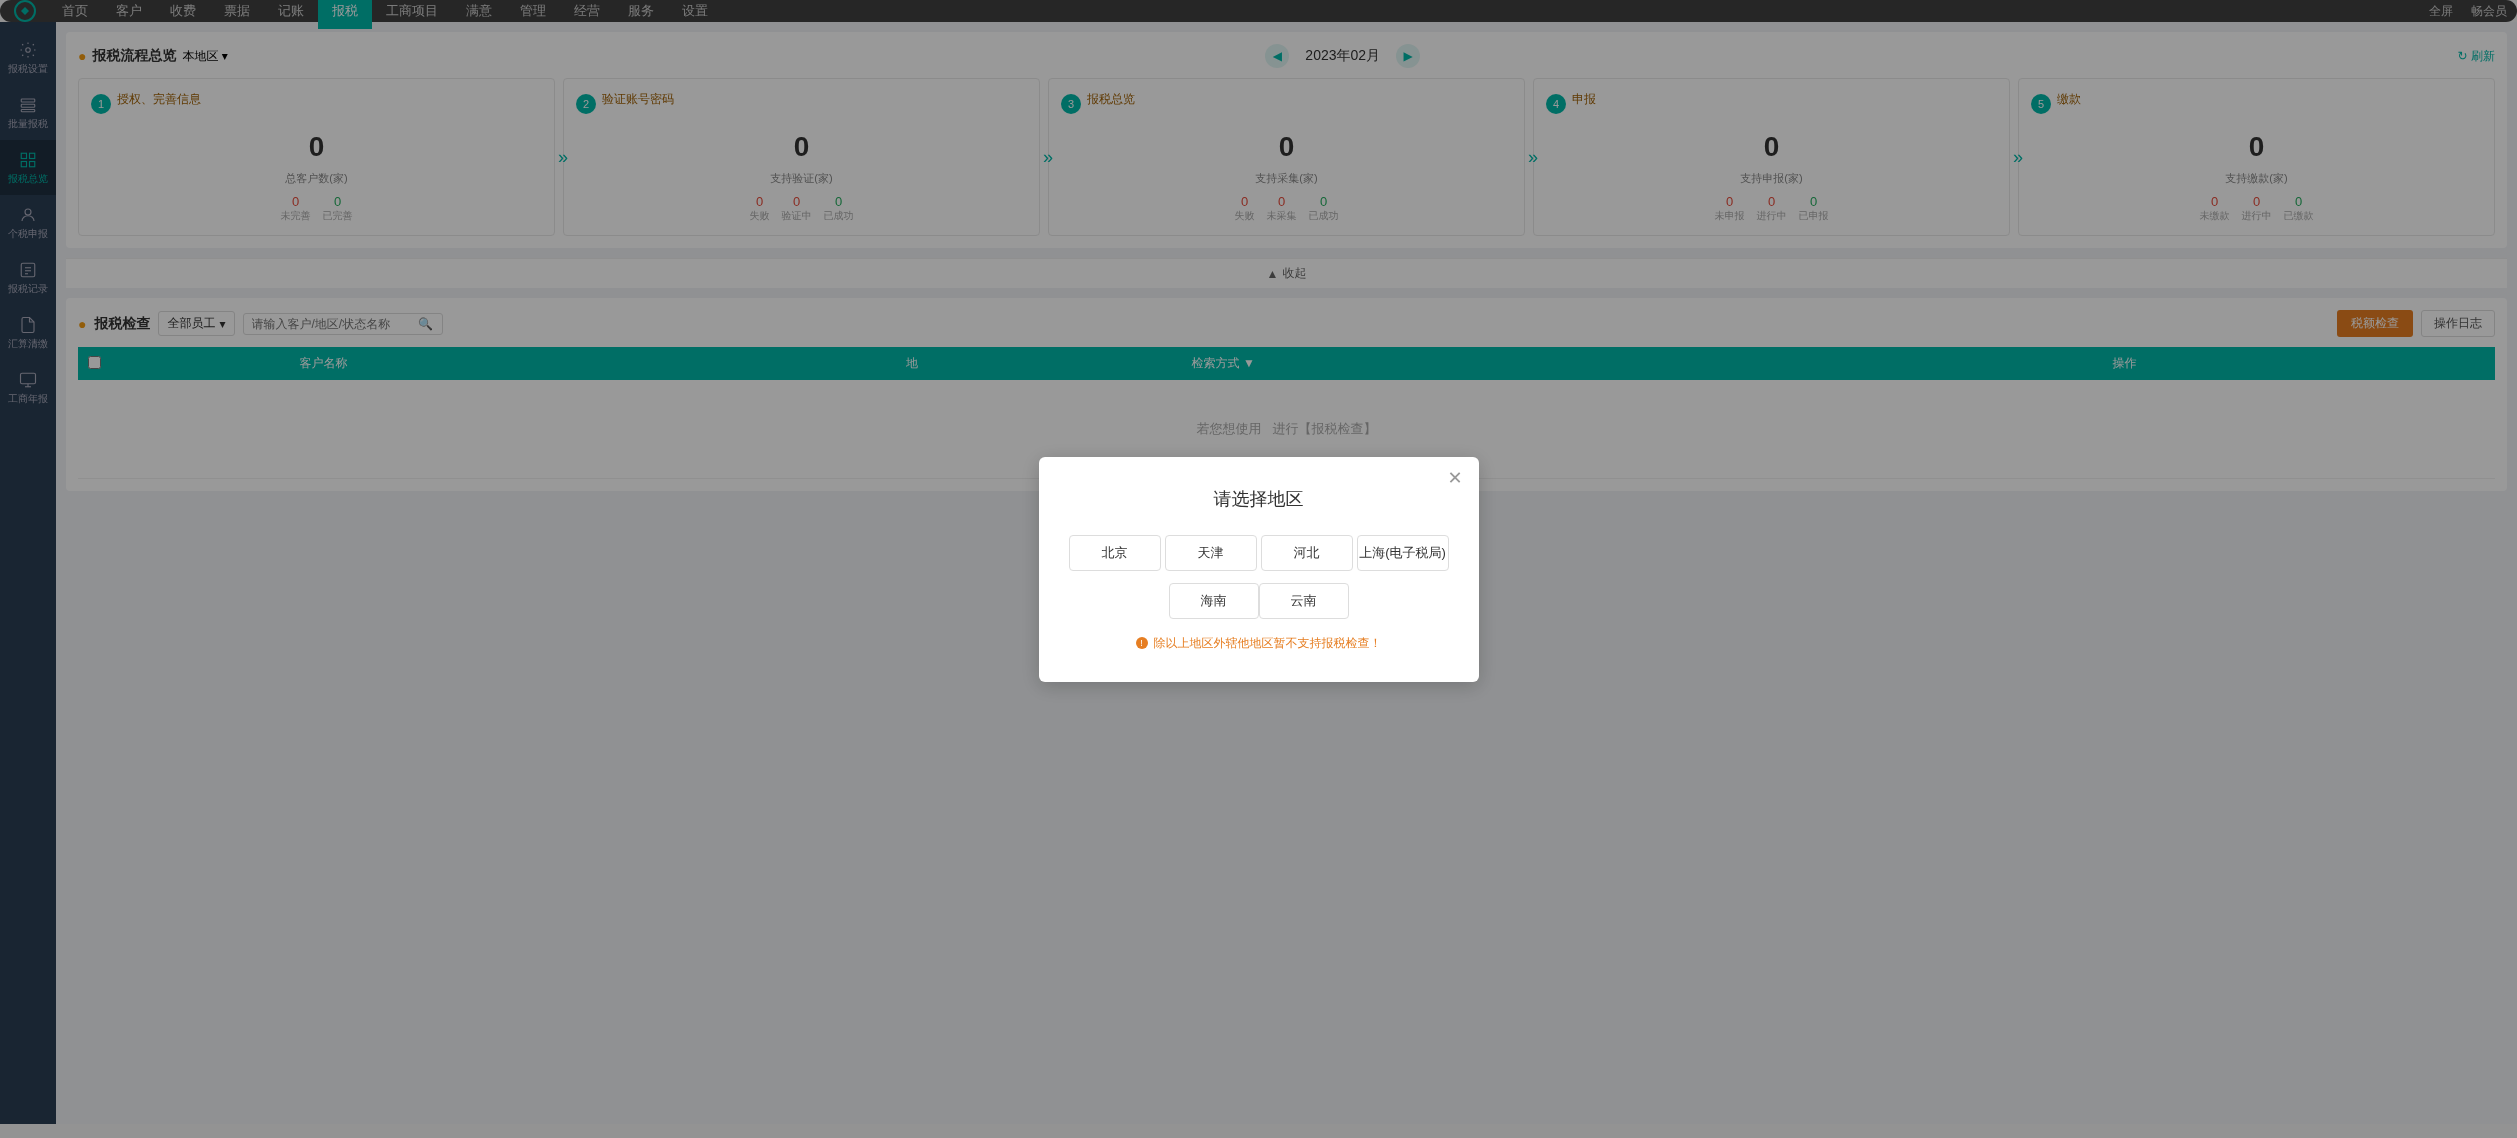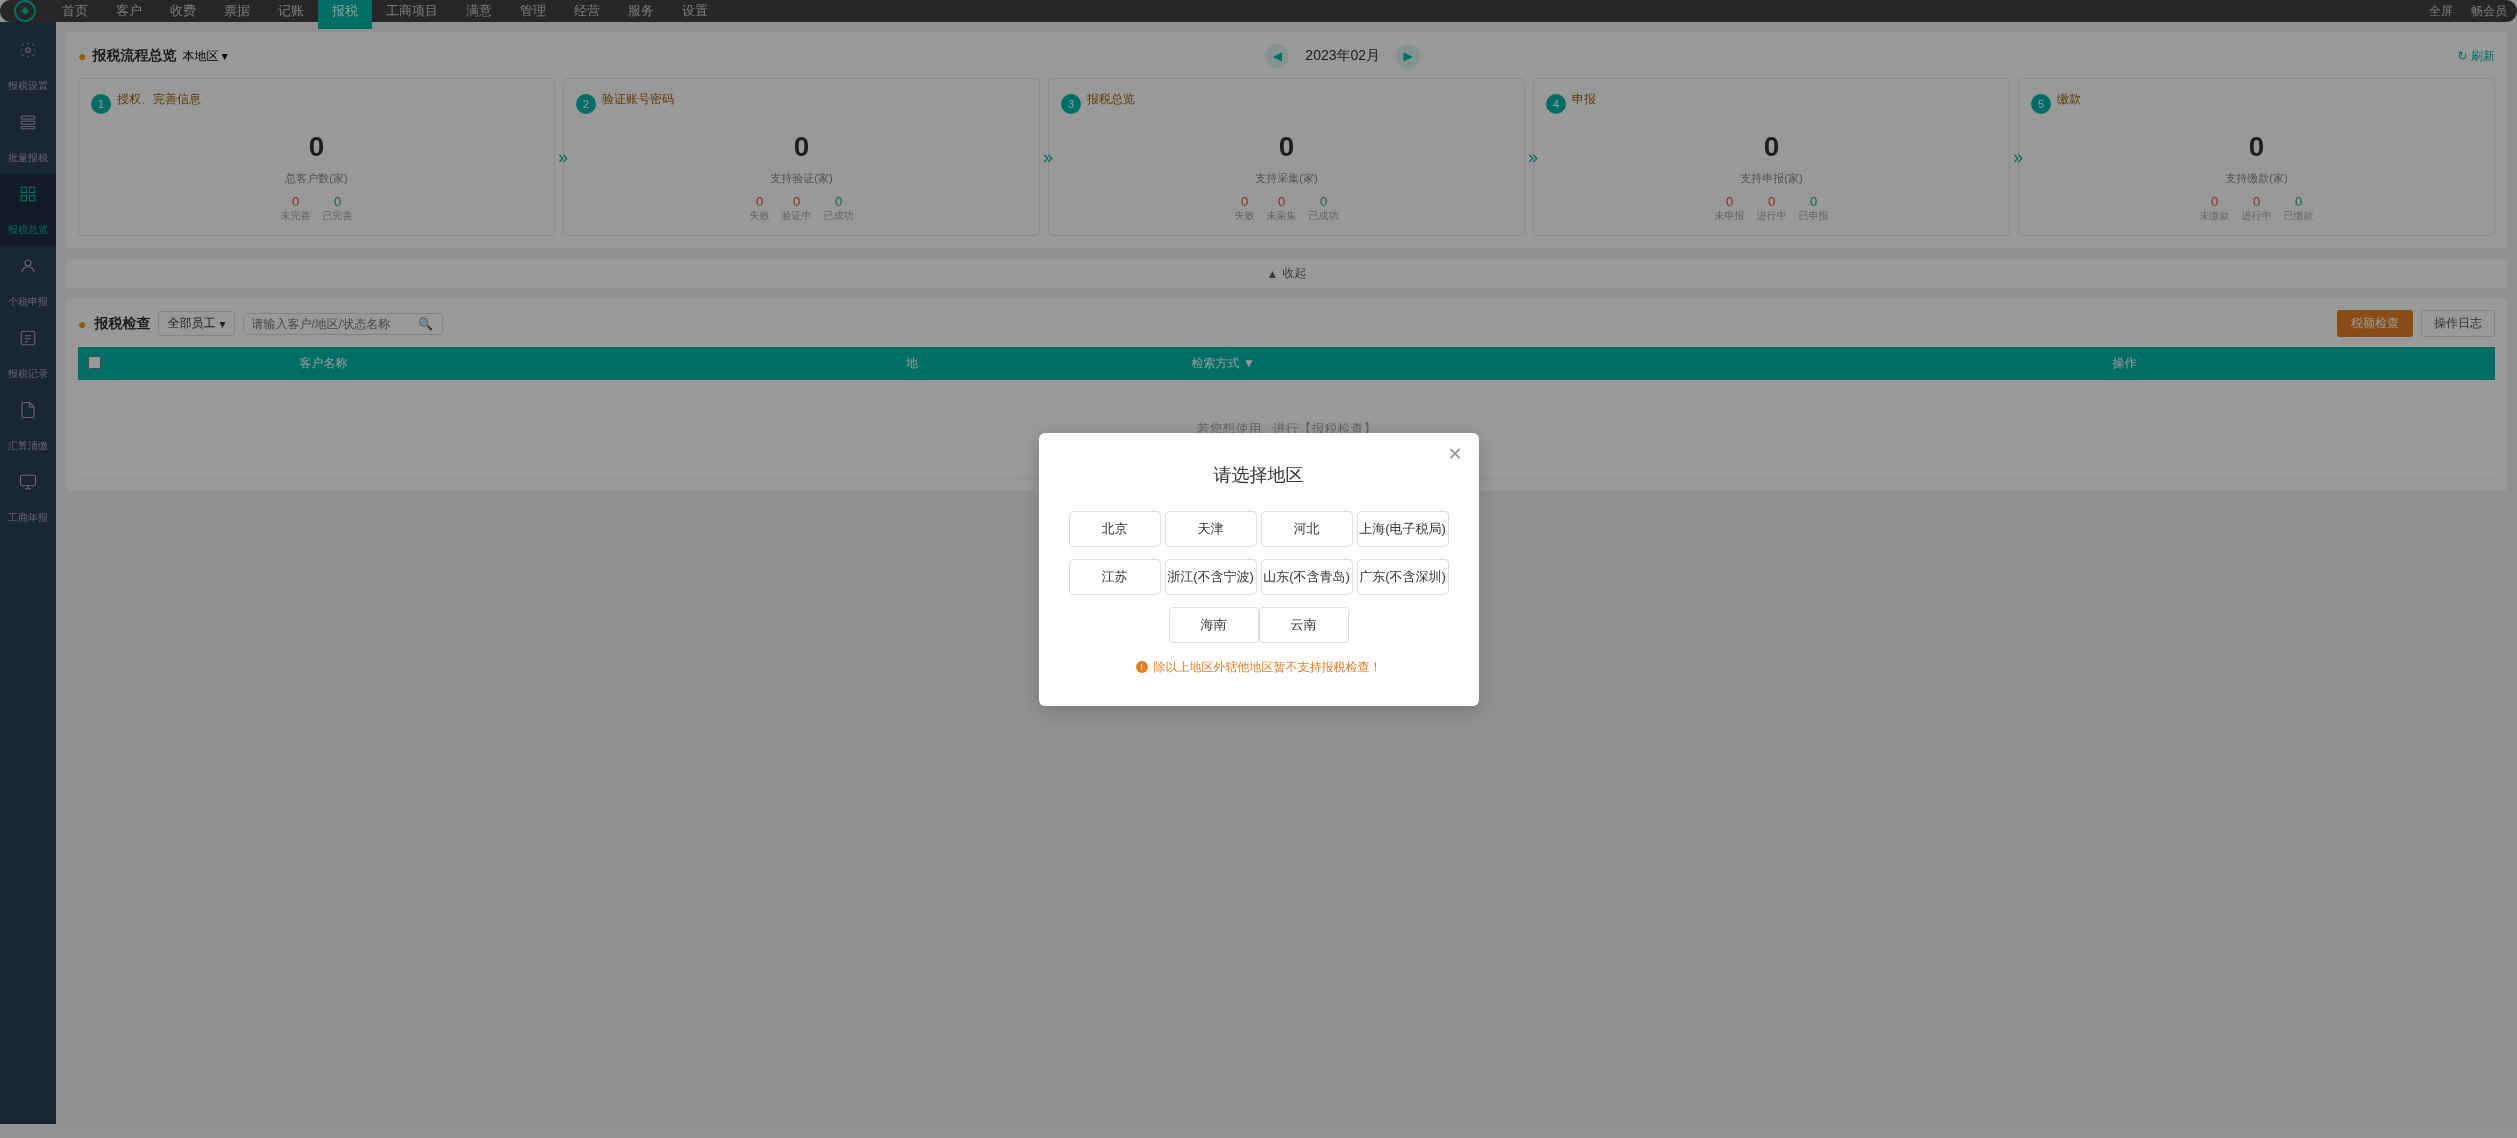--- a/index.html
+++ b/index.html
@@ -38,21 +38,21 @@
     
     .main-layout { display: flex; height: calc(100vh - 36px); }
 
     
     .sidebar {
       width: 56px; background: #2a3f54; display: flex; flex-direction: column;
       align-items: center; padding-top: 8px;
     }
     .sidebar-item {
       width: 100%; display: flex; flex-direction: column; align-items: center;
-      padding: 10px 0; cursor: pointer; color: #aab; font-size: 10px; gap: 20px;
+      padding: 10px 0; cursor: pointer; color: #aab; font-size: 10px; gap: 3px;
     }
     .sidebar-item.active { background: #1e3040; color: #00b8a9; }
     .sidebar-item .si-icon { width: 20px; height: 20px; display: flex; align-items: center; justify-content: center; }
     .sidebar-item .si-label { font-size: 10px; text-align: center; line-height: 1.2; }
 
     
     .content { flex: 1; overflow-y: auto; background: #f0f2f5; }
 
     
     .flow-section {
@@ -461,26 +461,20 @@
   <div class="modal">
     <div class="modal-close">✕</div>
     <div class="modal-title">请选择地区</div>
 
     <div class="region-grid">
       <button class="region-btn">北京</button>
       <button class="region-btn">天津</button>
       <button class="region-btn">河北</button>
       <button class="region-btn">上海(电子税局)</button>
     </div>
-    <div class="region-grid">
-      <button class="region-btn">江苏</button>
-      <button class="region-btn">浙江(不含宁波)</button>
-      <button class="region-btn">山东(不含青岛)</button>
-      <button class="region-btn">广东(不含深圳)</button>
-    </div>
     <div class="region-row">
       <button class="region-btn">海南</button>
       <button class="region-btn">云南</button>
     </div>
     <div class="modal-warning">
       <span class="icon-dot">!</span>
       <span>除以上地区外辖他地区暂不支持报税检查！</span>
     </div>
   </div>
 </div>

